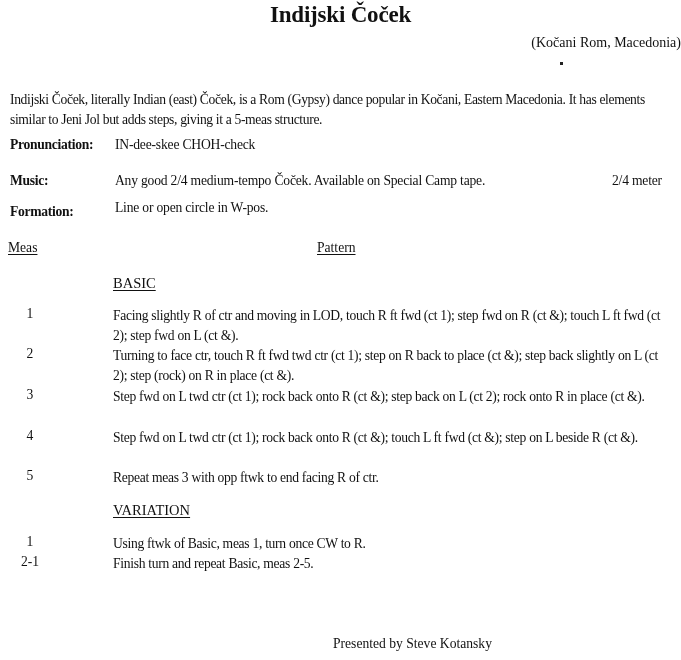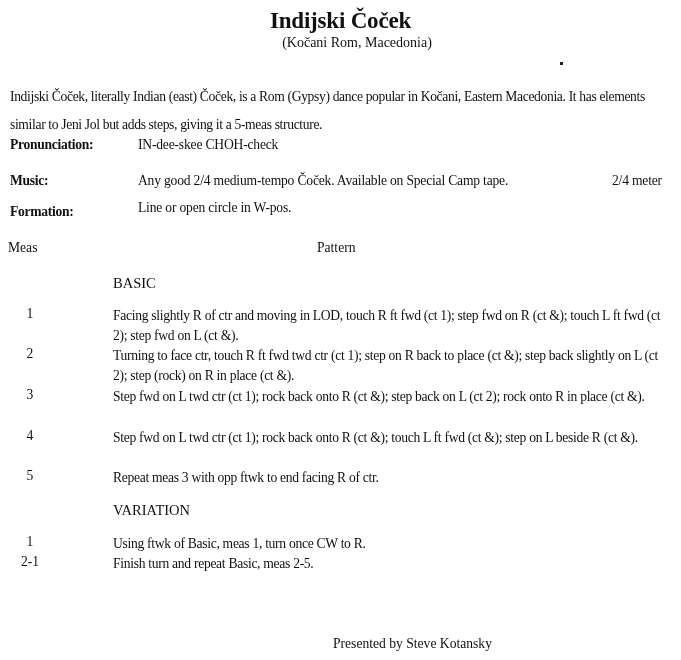--- a/index.html
+++ b/index.html
@@ -4,32 +4,32 @@
   <style>
     html, body { margin:0; padding:0; background:#ffffff; }
     body {
       width:681px; height:660px; position:relative; overflow:hidden;
       font-family: "Liberation Serif", "DejaVu Serif", serif;
       color:#111; font-size:13.6px;
     }
     .abs { position:absolute; white-space:nowrap; }
     .title {
       left:0; width:681px; top:2px; text-align:center;
-      font-weight:bold; font-size:23px; letter-spacing:-0.2px;margin-top:6px;
+      font-weight:bold; font-size:23px; letter-spacing:-0.2px;
     }
     .subtitle {
-      left:0; width:681px; top:35px; text-align:center; font-size:14px;
+      left:0; width:681px; top:35px; text-align:right; font-size:14px;
       padding-left:33px; box-sizing:border-box;
     }
     .dot { left:560px; top:62px; width:3px; height:3px; background:#222; }
-    .intro { left:10px; top:83px; line-height:28px; white-space:normal; width:668px; letter-spacing:-0.35px; }
+    .intro { left:10px; top:90px; line-height:20px; white-space:normal; width:668px; letter-spacing:-0.35px; }
     .label { left:10px; letter-spacing:-0.3px;font-weight:bold; }
-    .value { left:115px; letter-spacing:-0.2px;margin-left:23px; }
+    .value { left:115px; letter-spacing:-0.2px; }
     .meter { left:612px; letter-spacing:-0.2px; }
-    .u { text-underline-offset:2px; }
+    .u { text-decoration:underline; text-underline-offset:2px; }
     .meas-num { left:0; width:60px; text-align:center; }
     .desc { left:113px; width:560px; white-space:normal; line-height:20px; letter-spacing:-0.3px; }
     .section { left:113px; font-size:14.5px; }
     .footer { left:333px; top:636px; font-size:13.6px;text-align:right; }
   </style>
 </head>
 <body>
 
 <div class="abs title">Indijski Čoček</div>
 <div class="abs subtitle">(Kočani Rom, Macedonia)</div>

